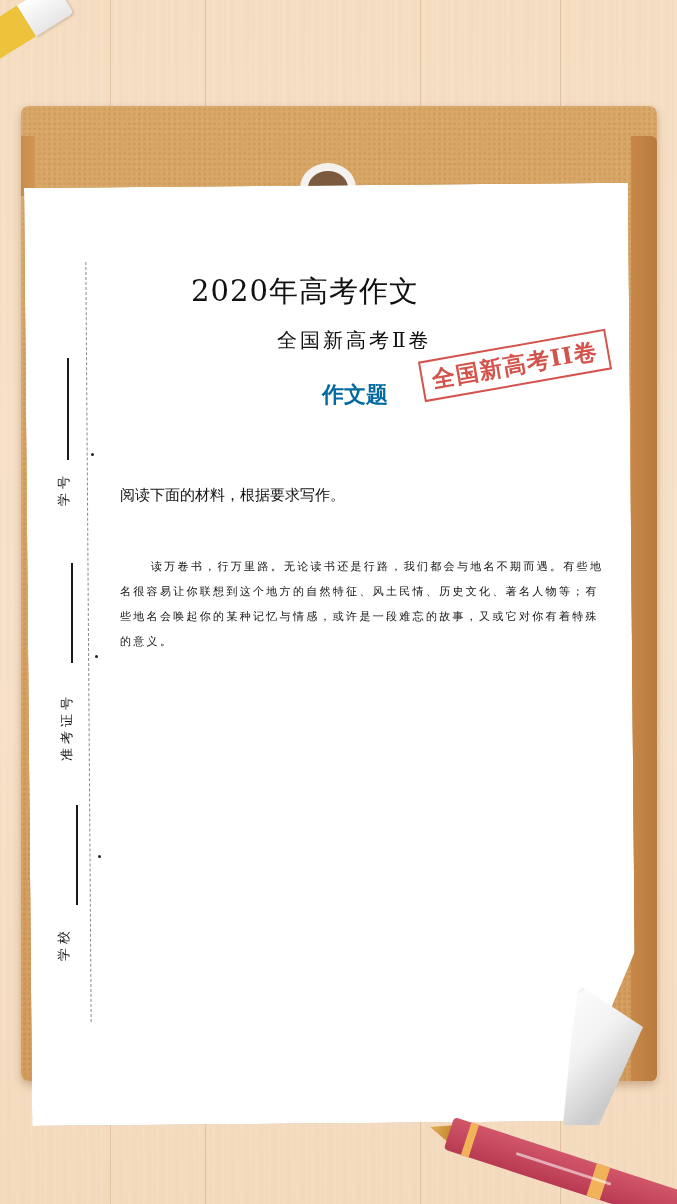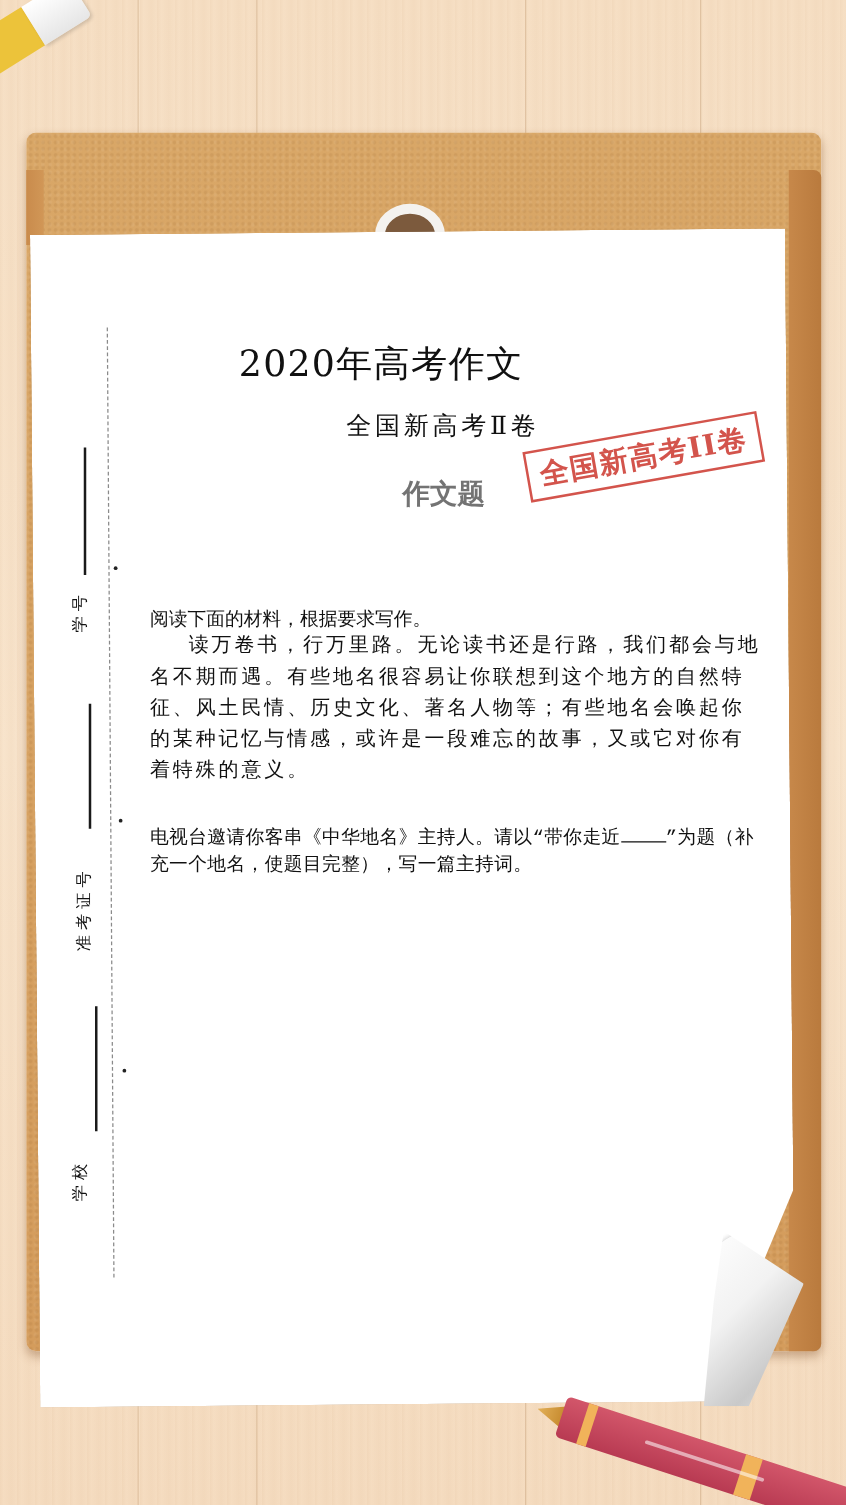--- a/index.html
+++ b/index.html
@@ -66,30 +66,30 @@
     .dot { position: absolute; width: 3px; height: 3px; background: #222; border-radius: 50%; }
     .margin-line { position: absolute; width: 2px; background: #1a1a1a; }
     .margin-label {
       position: absolute; font-family: "DejaVu Serif", serif; font-size: 13px; color: #111;
       transform: rotate(-90deg); transform-origin: center; white-space: nowrap; letter-spacing: 4px;
     }
 
     
     .title { position: absolute; left: 0; width: 565px; top: 272px; text-align: center; font-size: 29px; font-family: "DejaVu Serif", serif; color: #111; letter-spacing: 1px; padding-left: 45px; box-sizing: border-box; }
     .subtitle { position: absolute; left: 277px; top: 327px; font-size: 20px; font-family: "DejaVu Serif", serif; color: #111; letter-spacing: 3px; }
-    .heading { position: absolute; left: 322px; top: 380px; font-size: 22px; font-weight: bold; font-family: Liberation Serif, serif; color: #737373; }
+    .heading { position: absolute; left: 322px; top: 380px; font-size: 22px; font-weight: bold; font-family: Liberation Serif, serif; color: #0369a1; }
     .stamp {
       position: absolute; left: 420px; top: 345px; padding: 3px 9px; border: 2px solid #d0463d;
       color: #d0463d; font-size: 23px; font-weight: bold; font-family: "DejaVu Serif", serif;
       transform: rotate(-10deg); letter-spacing: 1px; white-space: nowrap; opacity: 0.92;
     }
 
-    .body-text { position: absolute; left: 120px; width: 490px; color: #111; font-family: Liberation Mono, monospace; }
+    .body-text { position: absolute; left: 120px; width: 490px; color: #111; font-family: Liberation Serif, serif; }
     .intro { top: 486px; font-size: 15px; }
-    .material { top: 505px; font-size: 16px; line-height: 25px; letter-spacing: 2.3px; text-indent: 31px; }
+    .material { top: 554px; font-size: 11px; line-height: 25px; letter-spacing: 2.3px; text-indent: 31px; }
     .task { top: 660px; font-size: 15px; line-height: 22px; letter-spacing: 0.3px; }
     .task p { margin: 0; }
     .blank { display: inline-block; width: 36px; border-bottom: 1px solid #111; height: 12px; }
 
     
     .pen { position: absolute; left: 430px; top: 1110px; width: 280px; height: 34px; transform: rotate(18deg); transform-origin: left center; }
     .pen .nib { position: absolute; left: 0; top: 8px; width: 22px; height: 18px; background: linear-gradient(90deg,#e3b15a,#c68a2e); clip-path: polygon(0 50%, 100% 0, 100% 100%); }
     .pen .body { position: absolute; left: 20px; top: 0; width: 260px; height: 34px; background: linear-gradient(180deg,#d2566a,#b83a52); border-radius: 4px; }
     .pen .band { position: absolute; top: 0; height: 34px; width: 8px; background: #f1b35a; }
     .pen .shine { position: absolute; left: 70px; top: 14px; width: 100px; height: 3px; background: rgba(255,255,255,0.55); border-radius: 2px; }
@@ -130,21 +130,20 @@
 <div class="margin-label" style="left:47px; top:935px">学校</div>
 
 <div class="title">2020年高考作文</div>
 <div class="subtitle">全国新高考Ⅱ卷</div>
 <div class="heading">作文题</div>
 <div class="stamp">全国新高考II卷</div>
 
 <div class="body-text intro">阅读下面的材料，根据要求写作。</div>
 <div class="body-text material">读万卷书，行万里路。无论读书还是行路，我们都会与地名不期而遇。有些地名很容易让你联想到这个地方的自然特征、风土民情、历史文化、著名人物等；有些地名会唤起你的某种记忆与情感，或许是一段难忘的故事，又或它对你有着特殊的意义。</div>
 <div class="body-text task">
-  <p><span>电视台邀请你客串《中华地名》主持人。请以“带你走近</span><span class="blank"></span><span>”为题（补充一个地名，使题目完整），写一篇主持词。</span></p>
 </div>
 
 <div class="pen">
   <div class="nib"></div>
   <div class="body">
     <div class="band" style="left:18px"></div>
     <div class="band" style="left:150px; width:14px"></div>
     <div class="shine"></div>
   </div>
 </div>

